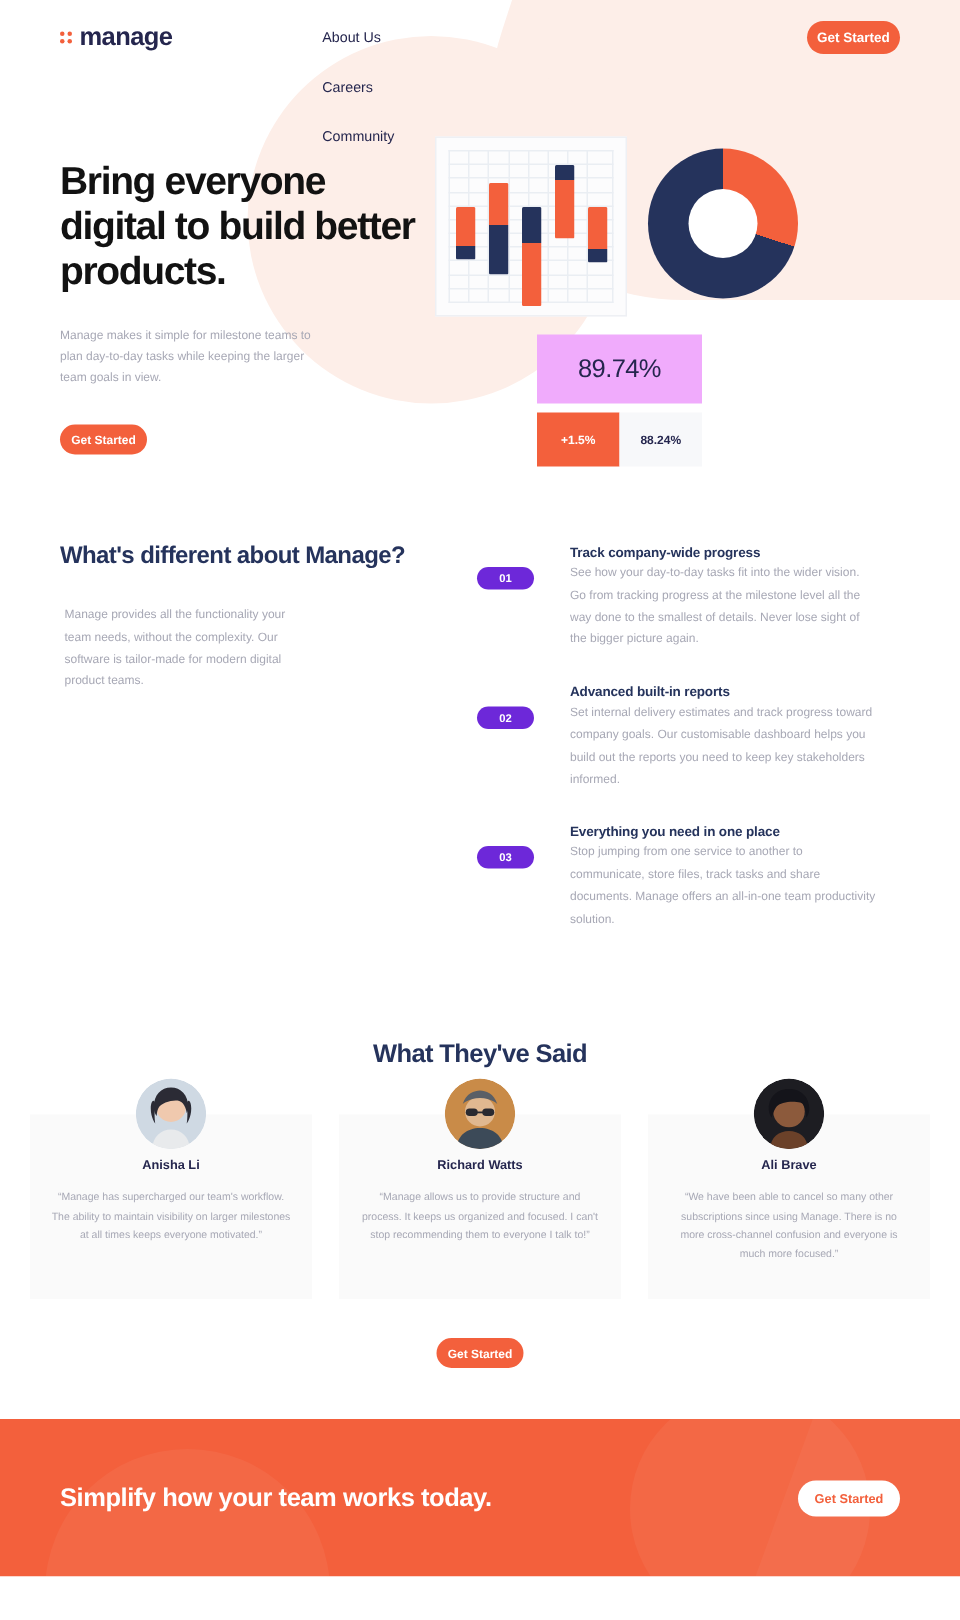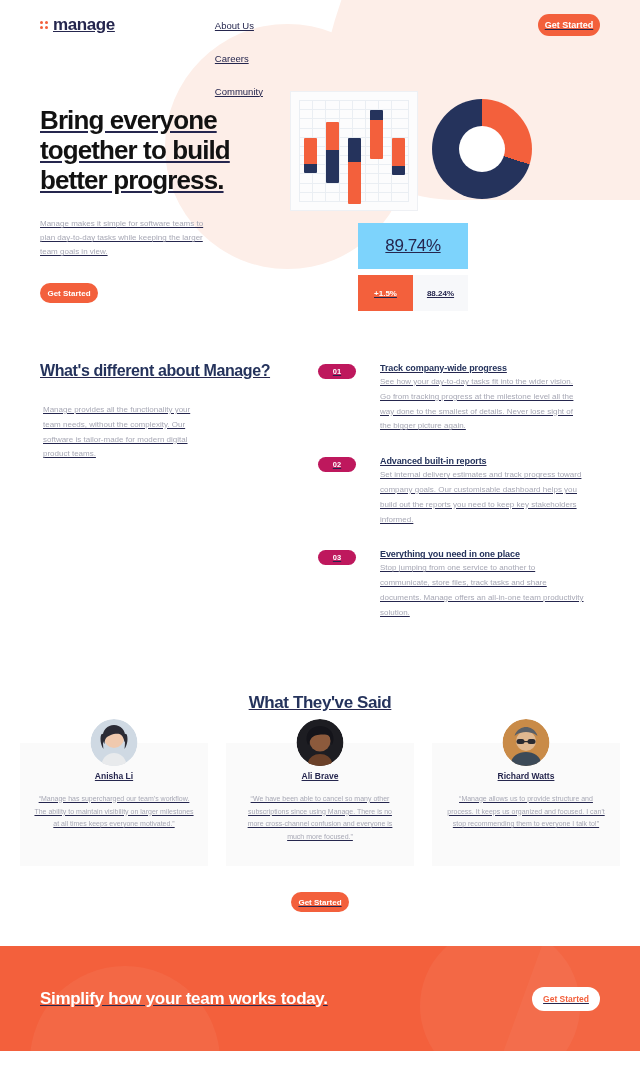--- a/index.html
+++ b/index.html
@@ -4,21 +4,21 @@
 <style>
   * { box-sizing: border-box; margin: 0; padding: 0; }
   html, body { width: 640px; }
   body {
     font-family: "Liberation Sans", sans-serif;
     background: #ffffff;
     color: #25264e;
     width: 640px;
     overflow-x: hidden;
   }
-  .page { position: relative; width: 640px; text-decoration: underline; }
+  .page { position: relative; width: 640px; }
 
   
   .hero-blob {
     position: absolute;
     right: -120px; top: -130px;
     width: 430px; height: 330px;
     background: #fdeee8;
     border-radius: 0 0 0 180px;
     transform: skewX(-18deg);
     z-index: 0;
@@ -116,21 +116,21 @@
   }
   .donut::after {
     content: ""; position: absolute; inset: 27px;
     background: #fff; border-radius: 50%;
   }
   .stats {
     margin-top: 12px; margin-left: 68px;
     width: 110px;
   }
   .stat-big {
-    background: #7dd3fc; height: 46px;
+    background: #f0abfc; height: 46px;
     display: flex; align-items: center; justify-content: center;
     font-size: 17px; font-weight: 400; color: #25264e; letter-spacing: -0.4px;
   }
   .stat-row { display: flex; margin-top: 6px; }
   .stat-orange {
     background: #f3603c; color: #fff;
     width: 55px; height: 36px;
     display: flex; align-items: center; justify-content: center;
     font-size: 8px; font-weight: 600;
   }
@@ -151,23 +151,23 @@
     color: #25335c; letter-spacing: -0.4px;
   }
   .diff-body {
     margin-top: 22px; font-size: 8px; line-height: 1.85; color: #a7a8b5;
     max-width: 160px; padding-left: 3px;
   }
   .diff-right { flex: 1; padding-top: 2px; }
   .feature { display: flex; margin-bottom: 22px; }
   .fnum {
     width: 38px; height: 15px; flex: 0 0 38px;
-    background: #be185d; color: #fff; border-radius: 20px;
+    background: #6d28d9; color: #fff; border-radius: 20px;
     display: flex; align-items: center; justify-content: center;
-    font-size: 7.5px; font-weight: 700; margin-top: 1px;
+    font-size: 7.5px; font-weight: 700; margin-top: 15px;
   }
   .ftext { margin-left: 24px; }
   .ftitle { font-size: 9px; font-weight: 700; color: #25335c; letter-spacing: -0.1px; }
   .fbody { margin-top: 2px; font-size: 8px; line-height: 1.85; color: #a7a8b5; max-width: 205px; }
 
   
   .testimonials { padding: 10px 20px 0 20px; text-align: center; }
   .sec-title {
     font-size: 17px; font-weight: 800; color: #25335c; letter-spacing: -0.4px;
   }
@@ -229,22 +229,22 @@
       <a href="#">Product</a>
       <a href="#">About Us</a>
       <a href="#">Careers</a>
       <a href="#">Community</a>
     </nav>
     <button class="btn btn-header">Get Started</button>
   </header>
 
   <section class="hero">
     <div class="hero-left">
-      <h1 class="hero-title">Bring everyone together to build better progress.</h1>
-      <p class="hero-sub">Manage makes it simple for software teams to plan day-to-day tasks while keeping the larger team goals in view.</p>
+      <h1 class="hero-title">Bring everyone digital to build better products.</h1>
+      <p class="hero-sub">Manage makes it simple for milestone teams to plan day-to-day tasks while keeping the larger team goals in view.</p>
       <button class="btn btn-hero">Get Started</button>
     </div>
 
     <div class="hero-right">
       <div class="charts-row">
         <div class="bar-card">
           <div class="grid-lines">
             <span style="top:0%"></span>
               <span style="top:9%"></span>
               <span style="top:18%"></span>
@@ -348,44 +348,44 @@
             <path d="M13 18c-1 6 0 12 0 12s-3-4-3-10 3-7 3-2z" fill="#2b2b35"></path>
             <path d="M34 18c1 6 0 12 0 12s3-4 3-10-3-7-3-2z" fill="#2b2b35"></path>
           </svg>
         </span>
         <div class="cname">Anisha Li</div>
         <p class="cquote">“Manage has supercharged our team's workflow. The ability to maintain visibility on larger milestones at all times keeps everyone motivated.”</p>
       </div>
       <div class="card">
         <span class="avatar">
           <svg viewBox="0 0 47 47" width="47" height="47">
-            <circle cx="23.5" cy="23.5" r="23.5" fill="#1d1d22"></circle>
-            <circle cx="23.5" cy="22" r="10.5" fill="#8c5a3c"></circle>
-            <path d="M11 47c0-8 6-12 12.5-12S36 39 36 47z" fill="#6b4129"></path>
-            <path d="M10 20c0-8 6-13 13.5-13S37 12 37 20c0 4-2 6-2 6s0-9-4-10-13-1-16 3c-2 3-3 7-3 7s-2-2-2-6z" fill="#14141a"></path>
-          </svg>
-        </span>
-        <div class="cname">Ali Brave</div>
-        <p class="cquote">“We have been able to cancel so many other subscriptions since using Manage. There is no more cross-channel confusion and everyone is much more focused.”</p>
-      </div>
-      <div class="card">
-        <span class="avatar">
-          <svg viewBox="0 0 47 47" width="47" height="47">
             <circle cx="23.5" cy="23.5" r="23.5" fill="#c98b48"></circle>
             <path d="M8 47c0-9 7-14 15.5-14S39 38 39 47z" fill="#3c4a58"></path>
             <circle cx="23.5" cy="22" r="10" fill="#e0b890"></circle>
             <path d="M12 17c2-7 8-9 11.5-9S33 10 35 17c0 0-4-4-11.5-4S12 17 12 17z" fill="#5a5f66"></path>
             <rect x="14" y="20" width="8" height="5" rx="2.5" fill="#2a2a30"></rect>
             <rect x="25" y="20" width="8" height="5" rx="2.5" fill="#2a2a30"></rect>
             <rect x="21.5" y="22" width="4" height="1.2" fill="#2a2a30"></rect>
           </svg>
         </span>
         <div class="cname">Richard Watts</div>
         <p class="cquote">“Manage allows us to provide structure and process. It keeps us organized and focused. I can't stop recommending them to everyone I talk to!”</p>
       </div>
+      <div class="card">
+        <span class="avatar">
+          <svg viewBox="0 0 47 47" width="47" height="47">
+            <circle cx="23.5" cy="23.5" r="23.5" fill="#1d1d22"></circle>
+            <circle cx="23.5" cy="22" r="10.5" fill="#8c5a3c"></circle>
+            <path d="M11 47c0-8 6-12 12.5-12S36 39 36 47z" fill="#6b4129"></path>
+            <path d="M10 20c0-8 6-13 13.5-13S37 12 37 20c0 4-2 6-2 6s0-9-4-10-13-1-16 3c-2 3-3 7-3 7s-2-2-2-6z" fill="#14141a"></path>
+          </svg>
+        </span>
+        <div class="cname">Ali Brave</div>
+        <p class="cquote">“We have been able to cancel so many other subscriptions since using Manage. There is no more cross-channel confusion and everyone is much more focused.”</p>
+      </div>
     </div>
     <button class="btn btn-testi">Get Started</button>
   </section>
 
   <section class="cta">
     <div class="cta-c1"></div>
     <div class="cta-c2"></div>
     <div class="cta-tri"></div>
     <h2 class="cta-title">Simplify how your team works today.</h2>
     <button class="btn btn-cta">Get Started</button>

